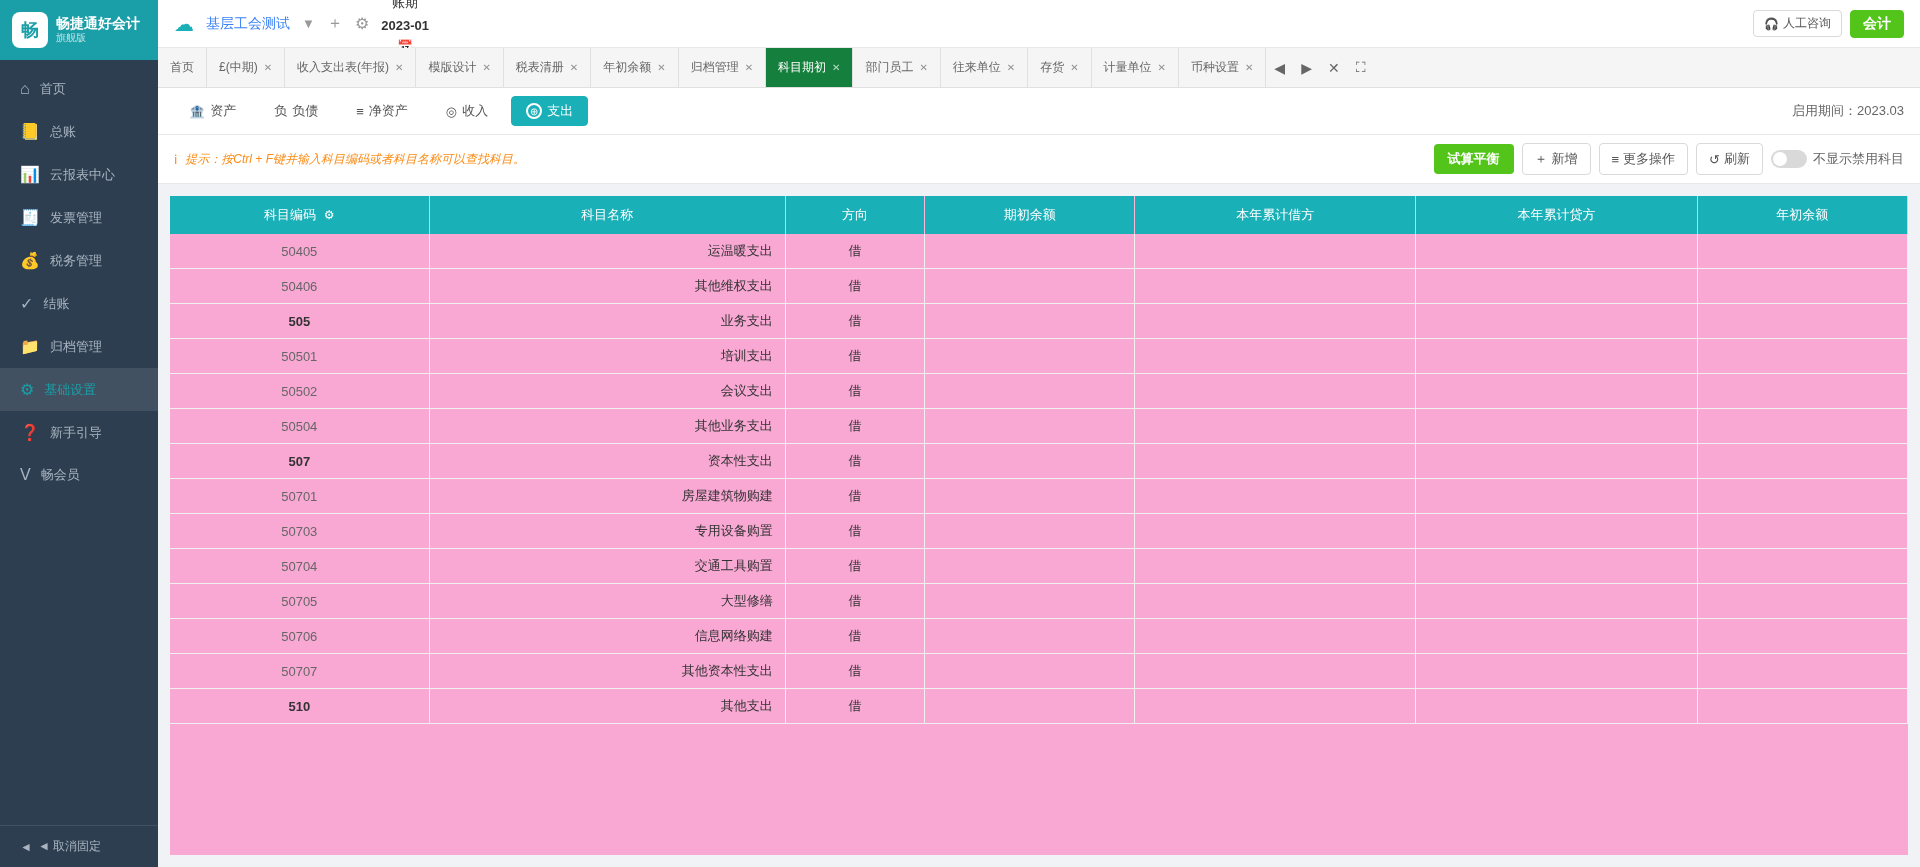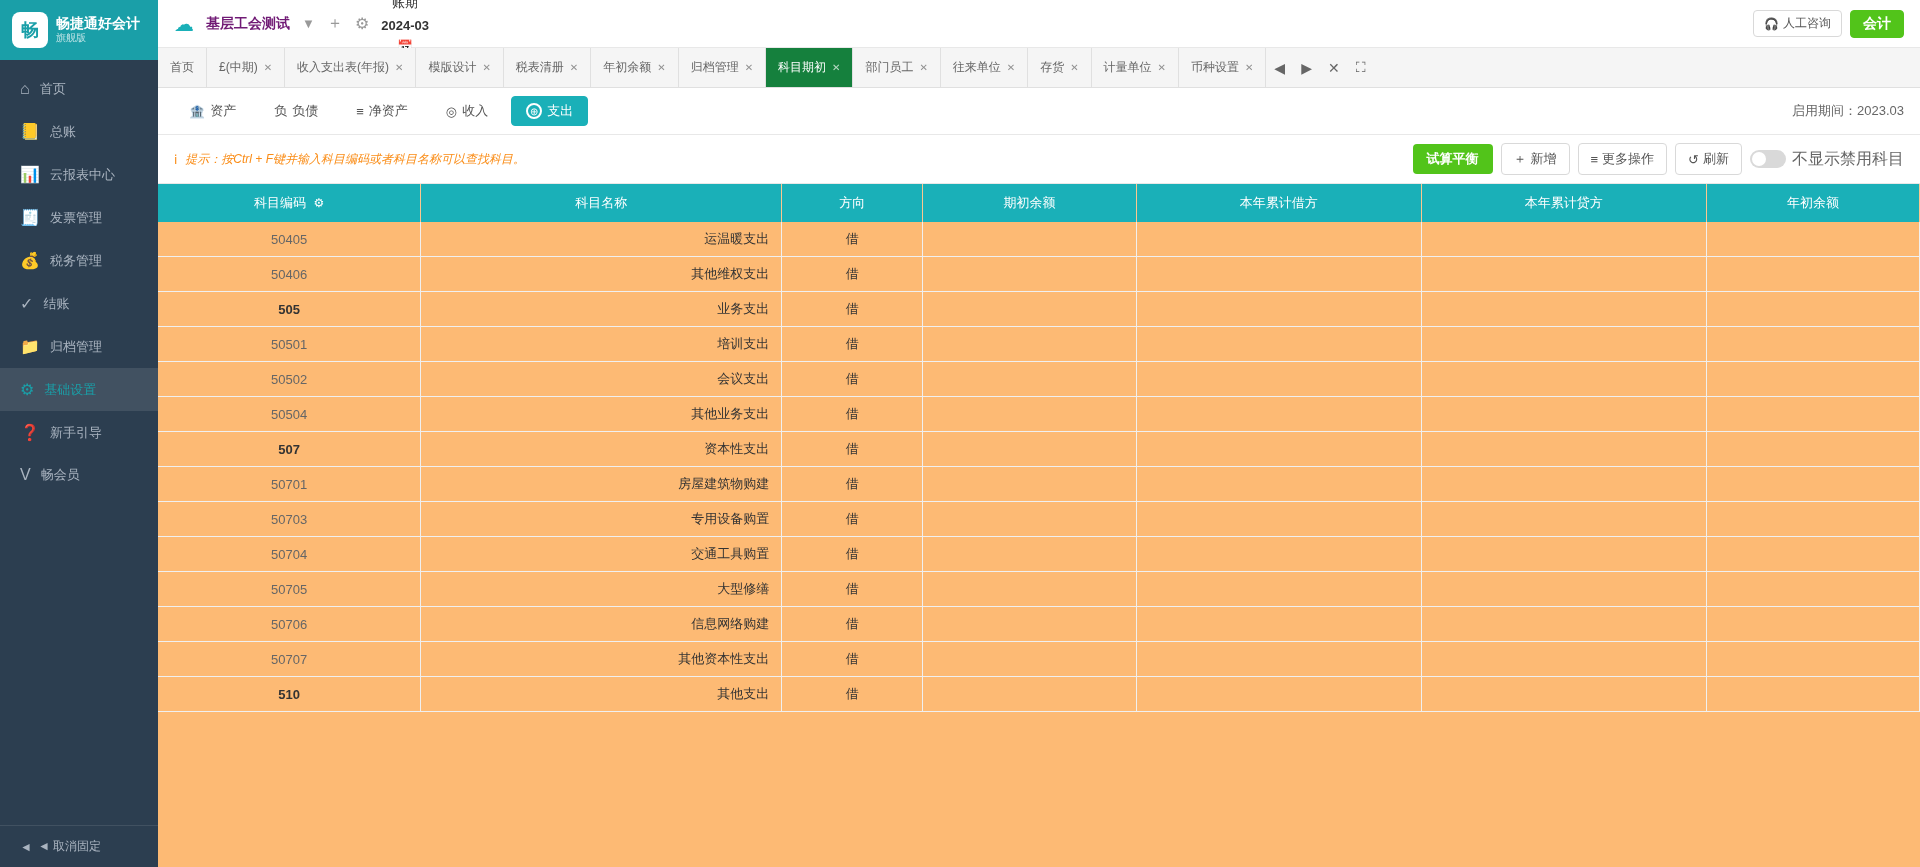--- a/index.html
+++ b/index.html
@@ -65,21 +65,21 @@
     
     .top-bar {
       height: 48px;
       background: white;
       display: flex;
       align-items: center;
       padding: 0 16px;
       border-bottom: 1px solid #e8e8e8;
       gap: 12px;
     }
-    .company-name { color: #701a75; font-size: 14px; cursor: pointer; font-weight: bold; }
+    .company-name { color: #3b82f6; font-size: 14px; cursor: pointer; }
     .top-bar-actions { display: flex; align-items: center; gap: 8px; margin-left: auto; }
     .top-btn {
       display: flex;
       align-items: center;
       gap: 4px;
       padding: 4px 10px;
       border: 1px solid #d9d9d9;
       border-radius: 4px;
       cursor: pointer;
       font-size: 12px;
@@ -154,26 +154,26 @@
       padding: 8px 16px;
       display: flex;
       align-items: center;
       gap: 8px;
       border-bottom: 1px solid #e8e8e8;
     }
     .hint-text { color: #fa8c16; font-size: 12px; display: flex; align-items: center; gap: 4px; font-style: italic; }
     .toolbar-right { margin-left: auto; display: flex; align-items: center; gap: 8px; }
     .btn-primary { background: #52c41a; color: white; border: none; padding: 6px 14px; border-radius: 4px; cursor: pointer; font-size: 13px; font-weight: bold; }
     .btn-default { background: white; color: #555; border: 1px solid #d9d9d9; padding: 6px 12px; border-radius: 4px; cursor: pointer; font-size: 13px; display: flex; align-items: center; gap: 4px; }
-    .toggle-switch { display: flex; align-items: center; gap: 6px; font-size: 16px; color: #666; }
+    .toggle-switch { display: flex; align-items: center; gap: 6px; font-size: 13px; color: #666; }
     .switch { width: 36px; height: 18px; background: #d9d9d9; border-radius: 9px; position: relative; cursor: pointer; }
     .switch-thumb { width: 14px; height: 14px; background: white; border-radius: 50%; position: absolute; top: 2px; left: 2px; }
 
     
-    .table-wrapper { flex: 1; overflow-y: auto; padding: 0; background: #fdba74; margin: 0; }
+    .table-wrapper { flex: 1; overflow-y: auto; padding: 0; background: #f9a8d4; margin: 12px; }
     table { width: 100%; border-collapse: collapse; }
     thead th {
       background: #1ab0b8;
       color: white;
       padding: 10px 12px;
       font-size: 13px;
       font-weight: normal;
       text-align: center;
       border-right: 1px solid rgba(255,255,255,0.2);
       white-space: nowrap;
@@ -260,21 +260,21 @@
 <div class="main-content">
 
   <div class="top-bar">
     <span style="color:#1ab0b8;font-size:20px;">☁</span>
     <span class="company-name">基层工会测试</span>
     <span style="color:#999;">▼</span>
     <span style="color:#999;font-size:16px;cursor:pointer;">＋</span>
     <span style="color:#999;font-size:16px;cursor:pointer;">⚙</span>
     <div class="account-period">
       <span>账期</span>
-      <span style="font-weight:bold;">2024-03</span>
+      <span style="font-weight:bold;">2023-01</span>
       <span style="color:#1ab0b8;">📅</span>
     </div>
     <div class="top-bar-actions">
       <div class="top-btn">
         <span>🎧</span>
         <span>人工咨询</span>
       </div>
       <div class="top-btn green">
         <span>会计</span>
       </div>

